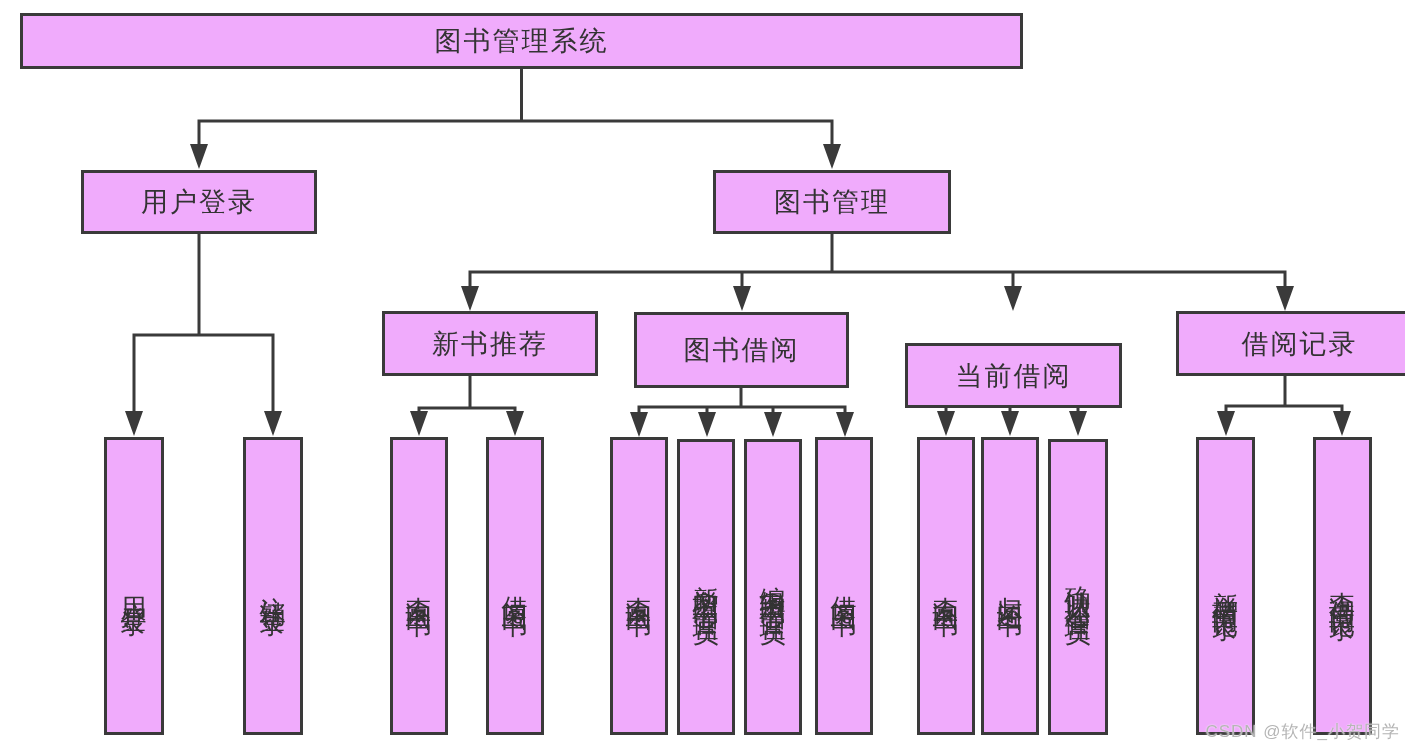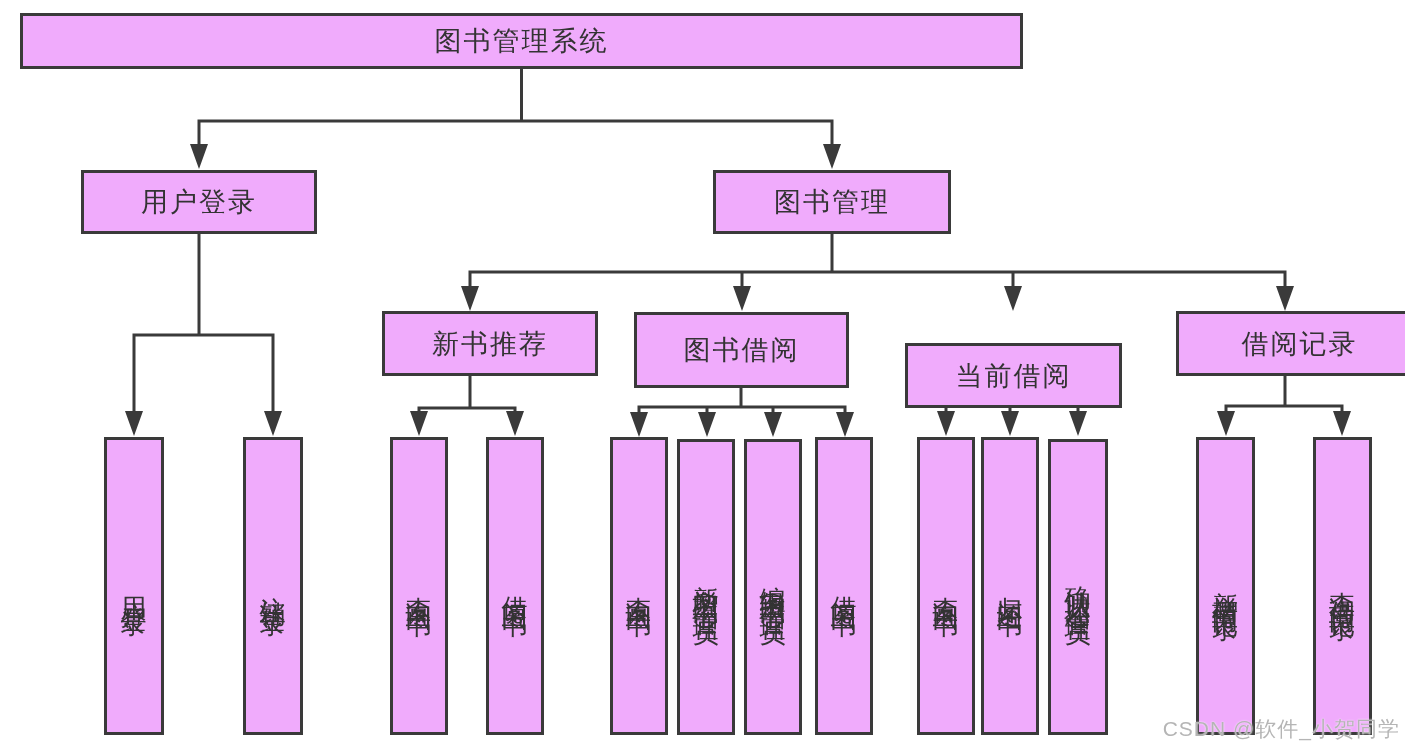--- a/index.html
+++ b/index.html
@@ -35,21 +35,21 @@
     writing-mode: vertical-rl;
     font-size: 26px;
     letter-spacing: 5px;
     line-height: 1;
     max-height: 286px;
   }
   .watermark {
     position: absolute;
     right: 5px;
     bottom: 4px;
-    font-size: 21px;
+    font-size: 17px;
     letter-spacing: 1px;
     color: #b5b5b5;
     text-shadow: 0 0 2px rgba(255,255,255,0.9);
     z-index: 10;
     white-space: nowrap;
   }
 </style>
 </head>
 <body>
 

